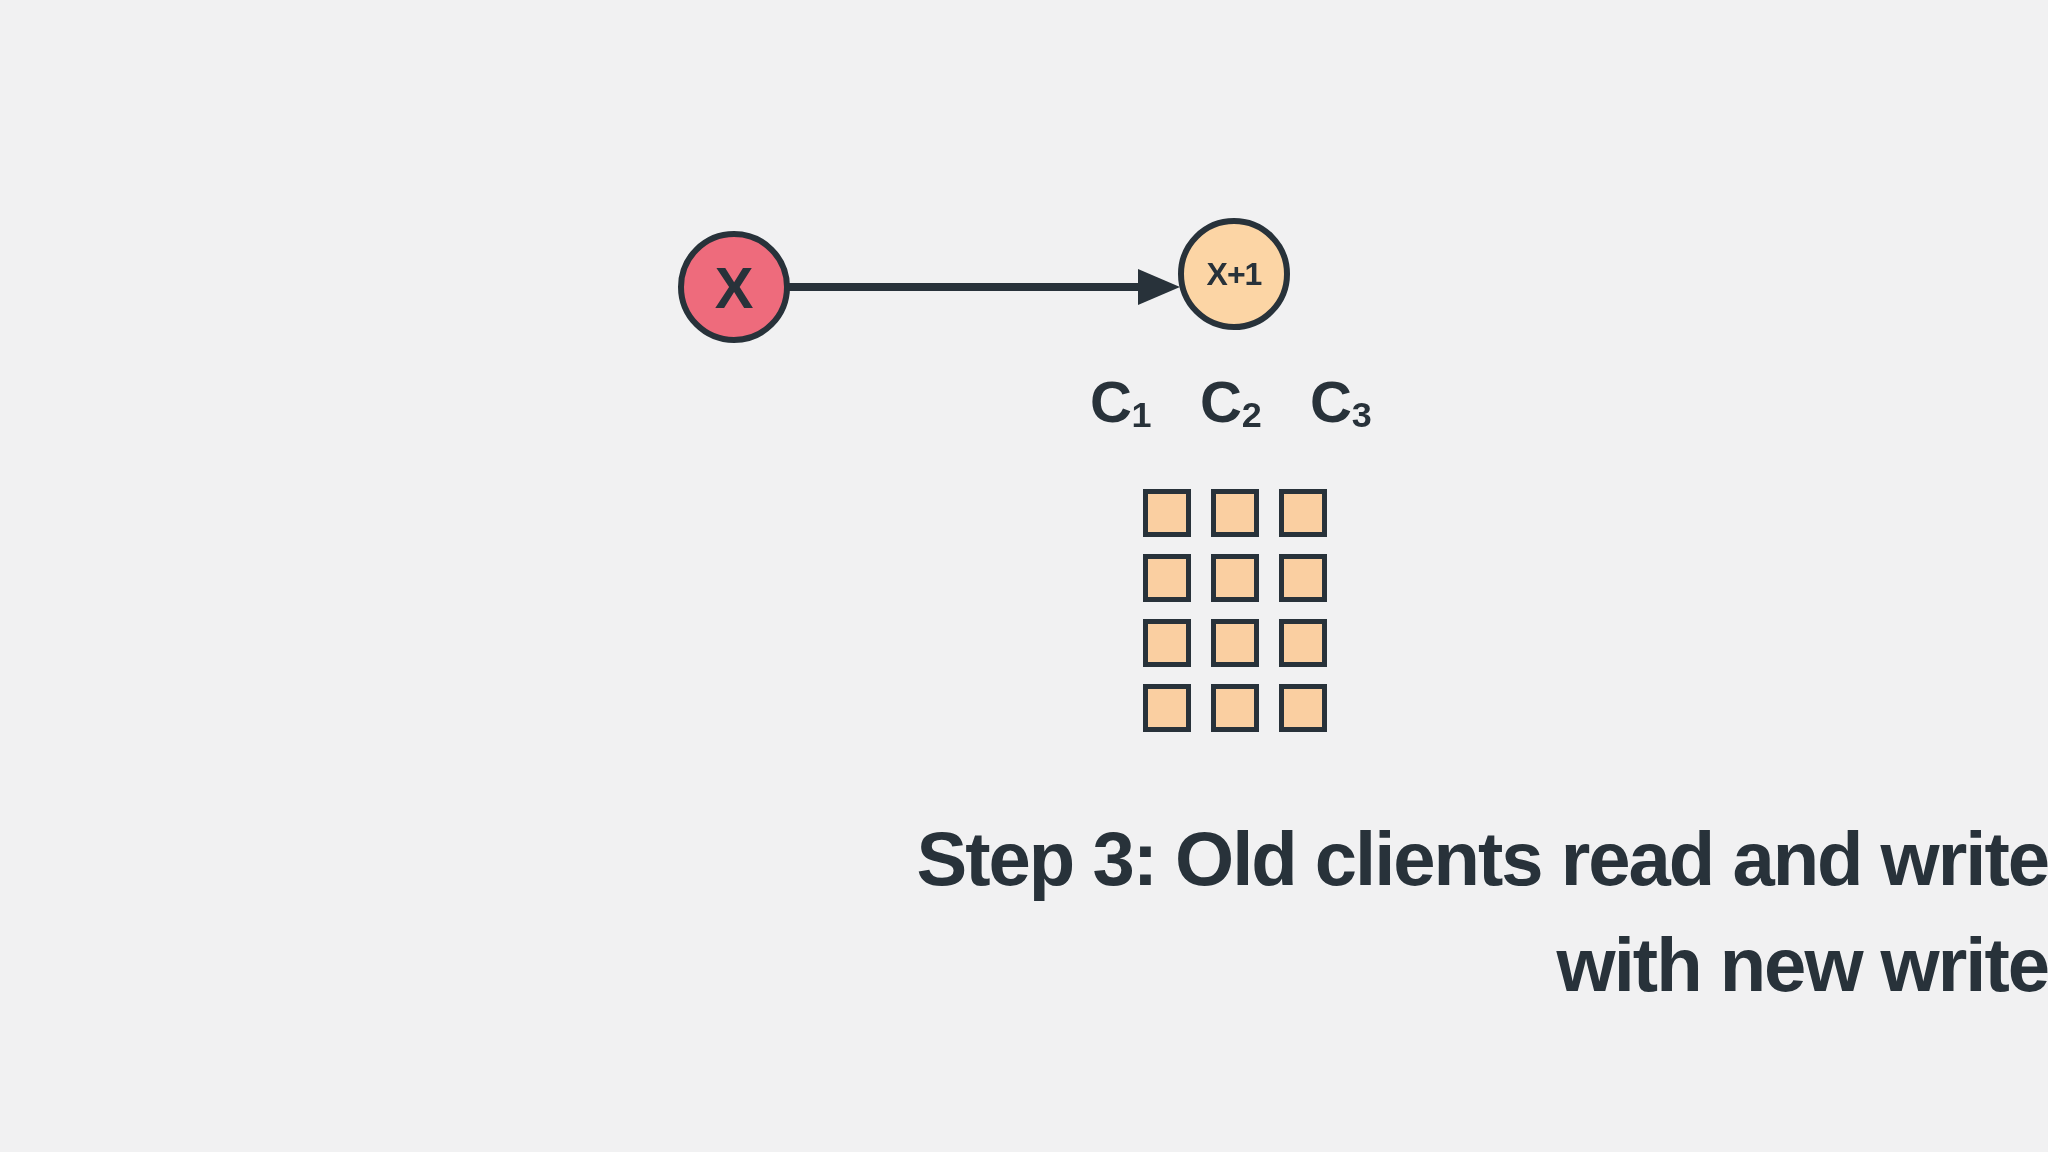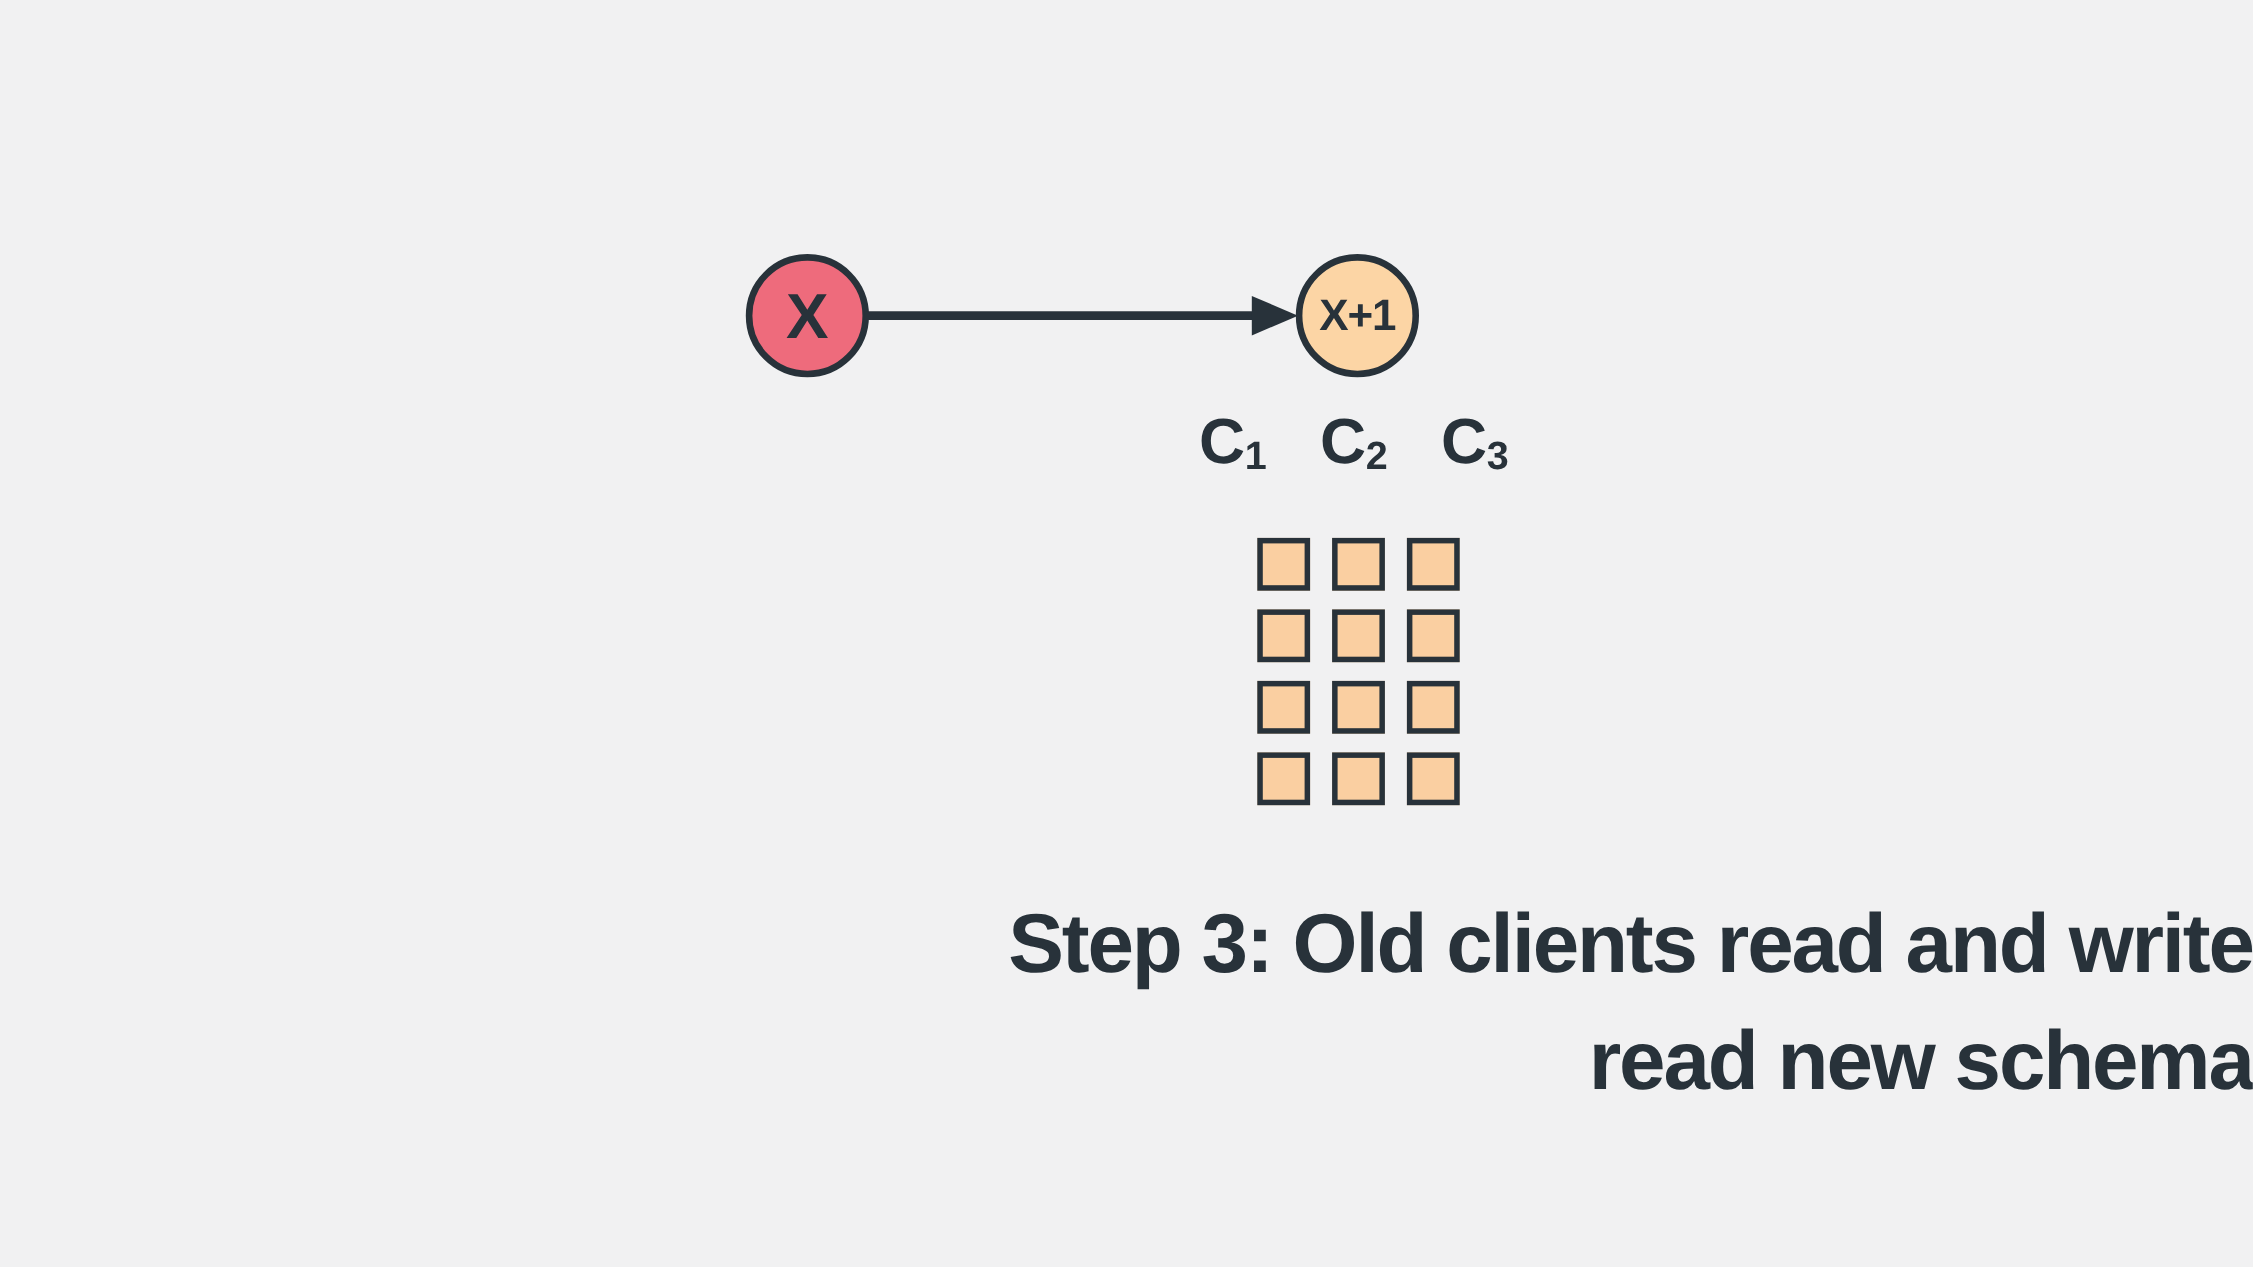--- a/index.html
+++ b/index.html
@@ -35,23 +35,23 @@
     color: var(--ink);
   }
   .node-x {
     left: 678px;
     top: 231px;
     background: var(--node-x-fill);
     font-size: 58px;
   }
   .node-x1 {
     left: 1178px;
-    top: 231px;
+    top: 218px;
     background: var(--node-x1-fill);
-    font-size: 40px;
+    font-size: 32px;
     letter-spacing: -1px;
   }
   .arrow-svg {
     position: absolute;
     left: 786px;
     top: 265px;
     width: 396px;
     height: 44px;
   }
   .col-labels {
@@ -136,16 +136,16 @@
       <div class="cell"></div>
       <div class="cell"></div>
       <div class="cell"></div>
       <div class="cell"></div>
       <div class="cell"></div>
       <div class="cell"></div>
     </div>
 
   <div class="caption">
     <div>Step 3: Old clients read and write</div>
-    <div>read new schema</div>
+    <div>with new write</div>
   </div>
 
 </div>
 
 </body></html>

